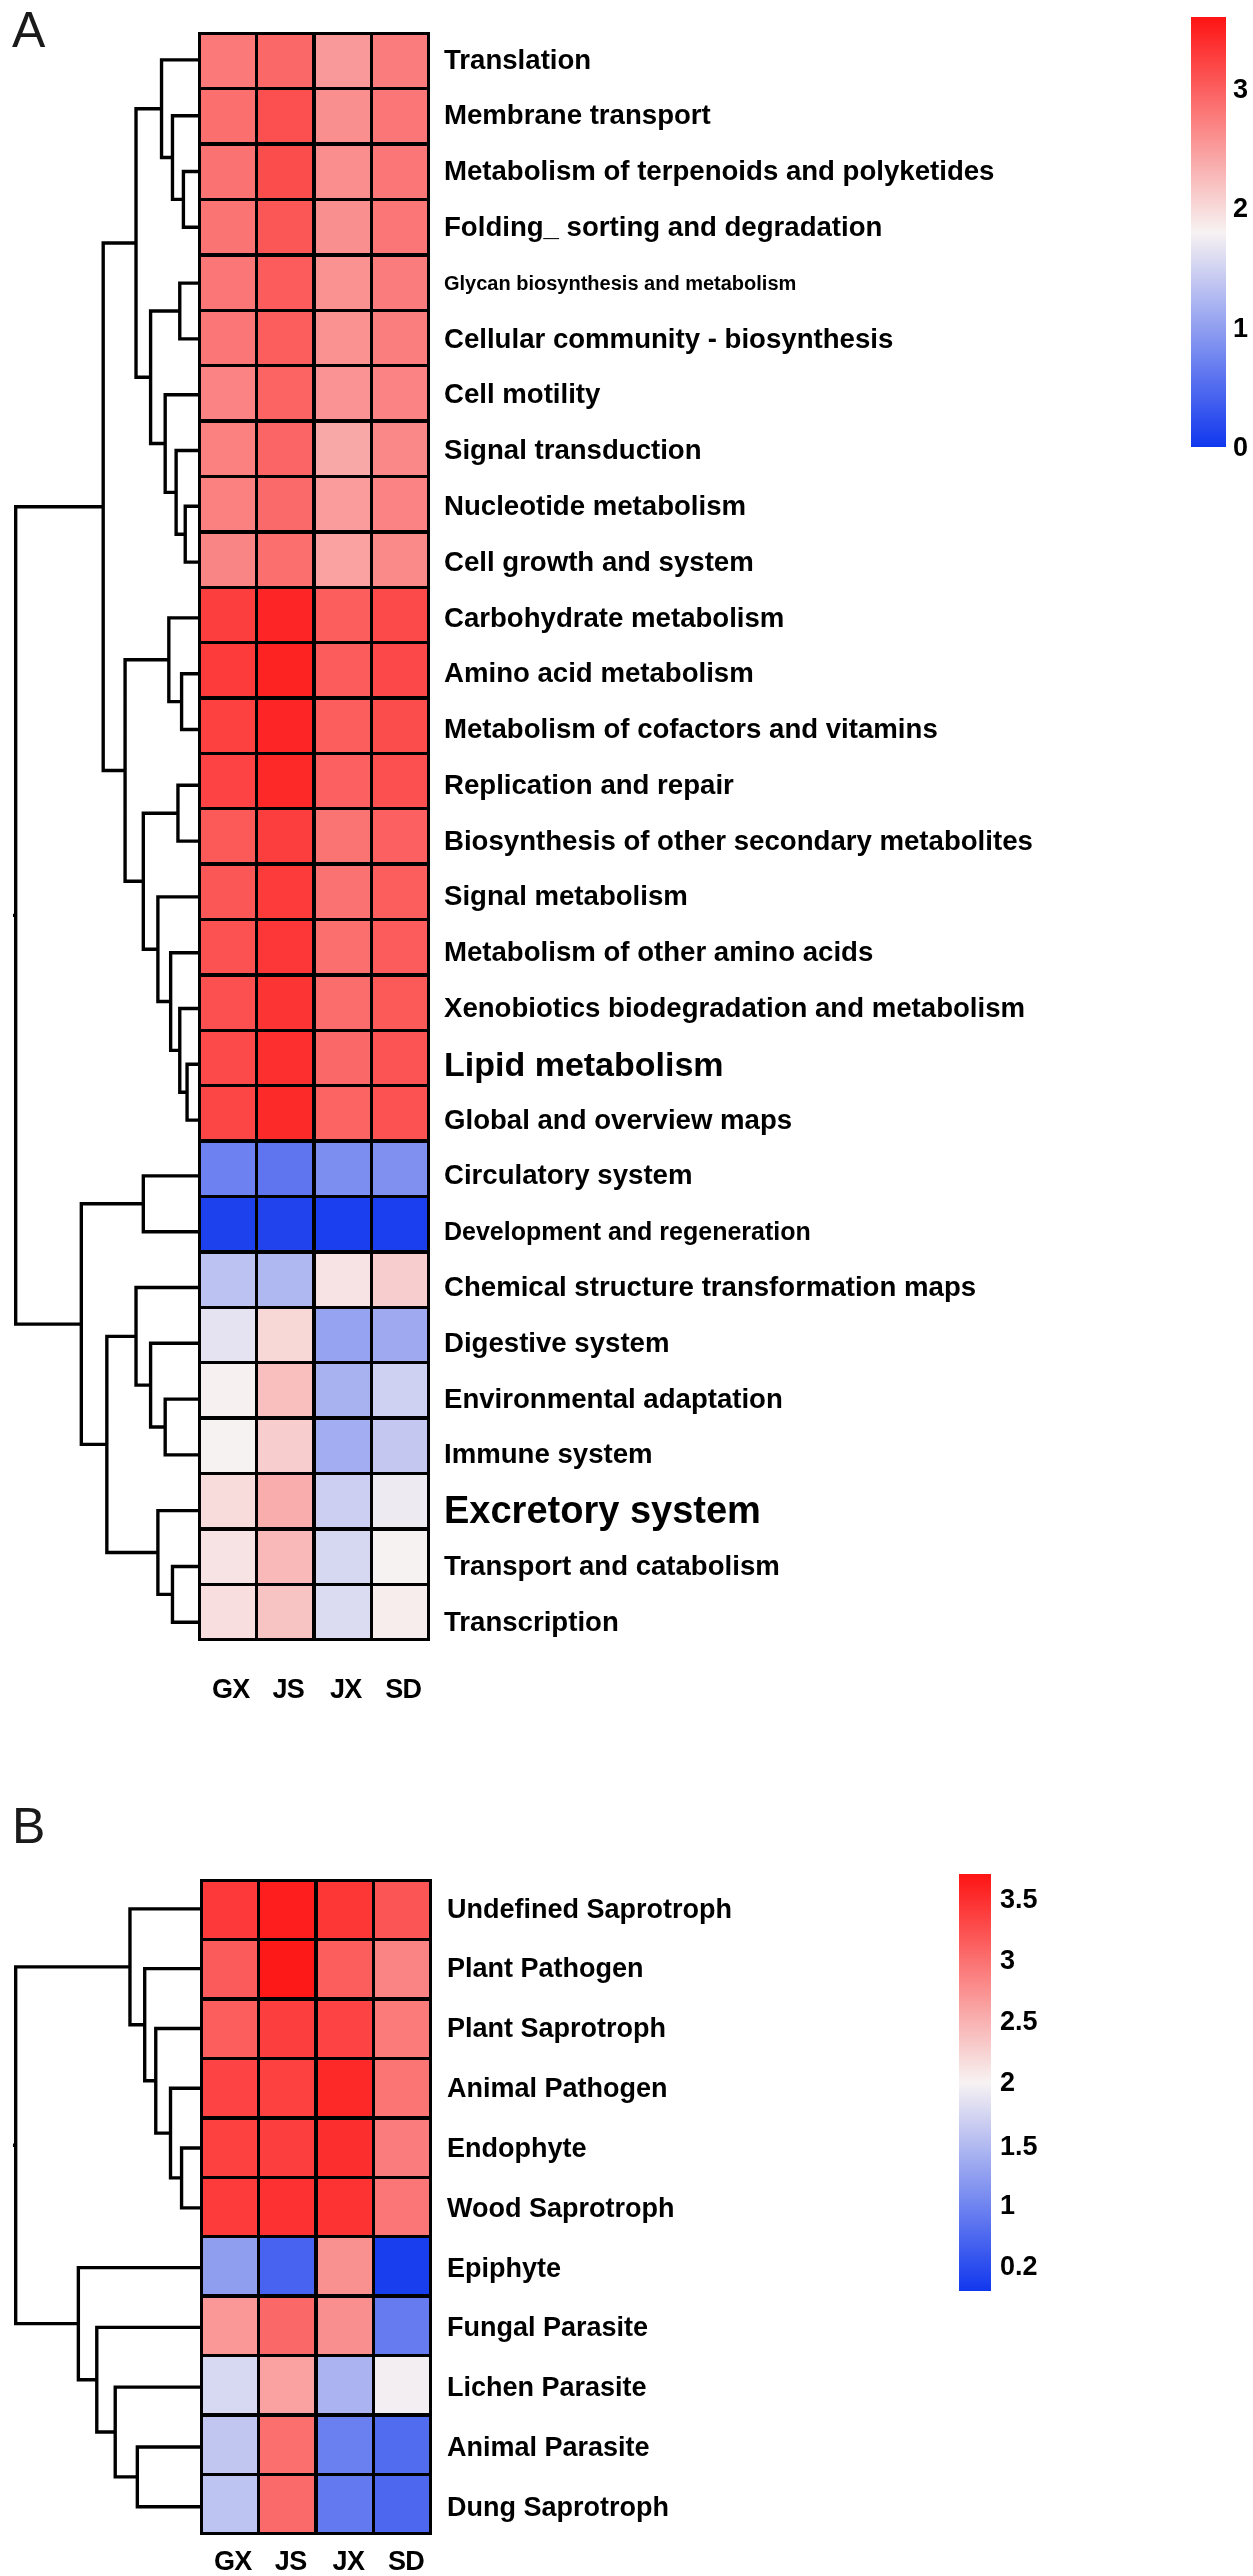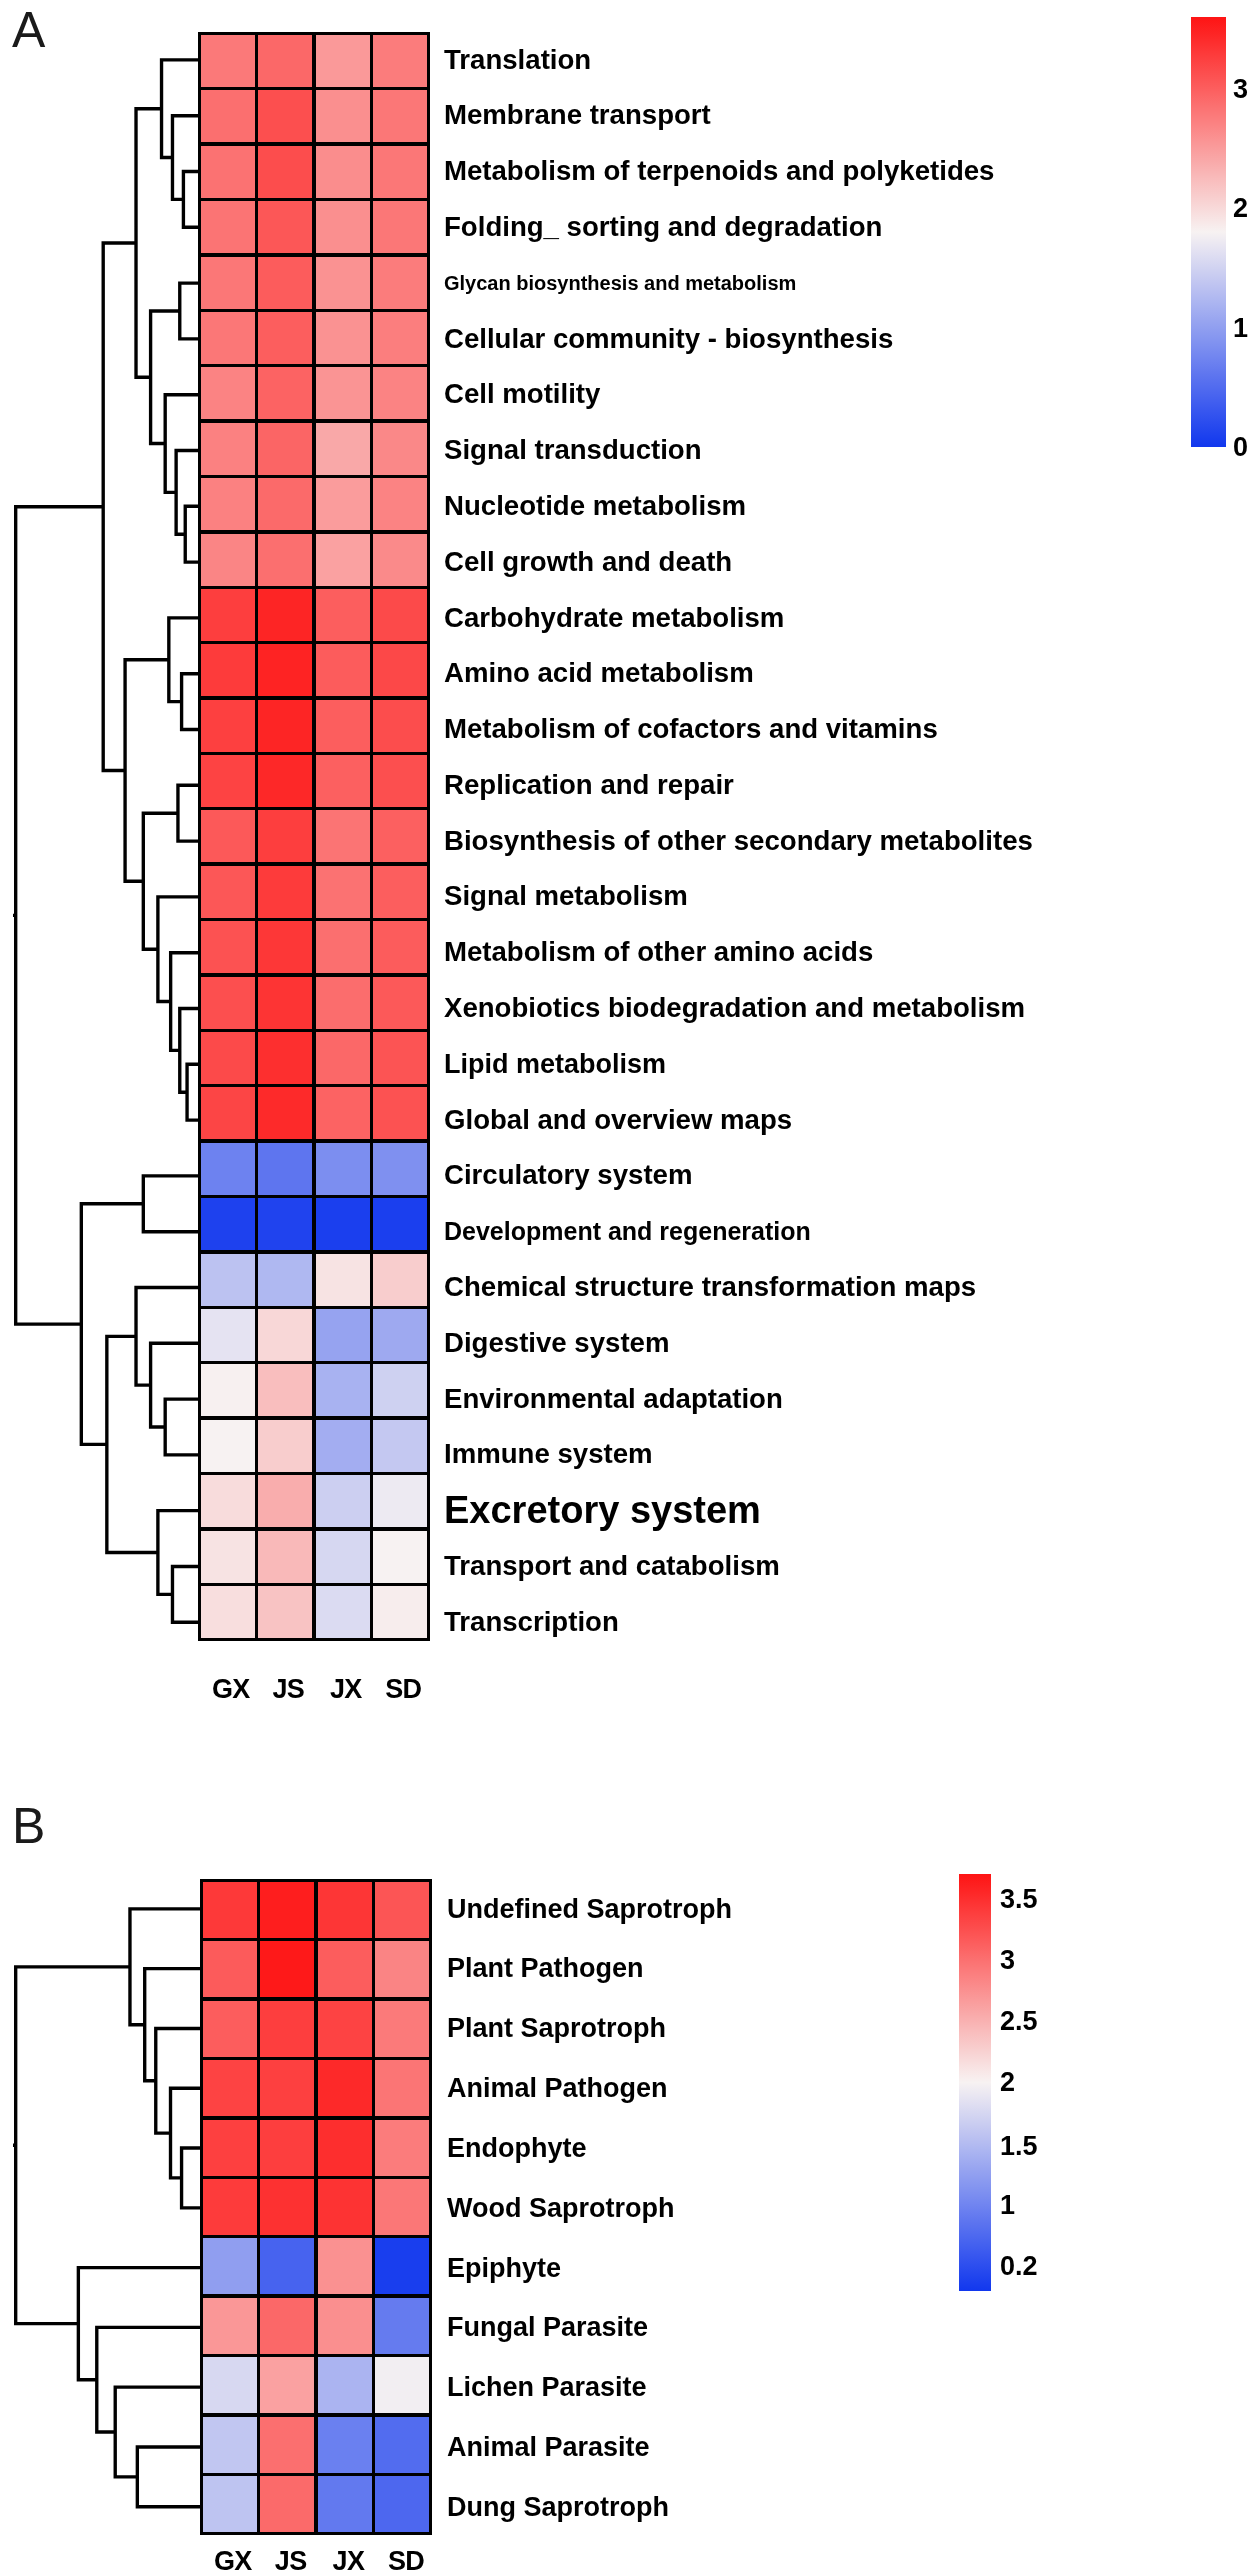--- a/index.html
+++ b/index.html
@@ -183,30 +183,30 @@
   <div class="row-labels" id="rows-a" style="left:444px;top:32px;width:713px;height:1635px;">
       <div class="row-label" style="top: 27.6px; font-size: 27.6px;">Translation</div>
       <div class="row-label" style="top: 83px; font-size: 27.6px;">Membrane transport</div>
       <div class="row-label" style="top: 139px; font-size: 27.6px;">Metabolism of terpenoids and polyketides</div>
       <div class="row-label" style="top: 195px; font-size: 27.6px;">Folding_ sorting and degradation</div>
       <div class="row-label" style="top: 251px; font-size: 20px;">Glycan biosynthesis and metabolism</div>
       <div class="row-label" style="top: 307px; font-size: 27.6px;">Cellular community - biosynthesis</div>
       <div class="row-label" style="top: 362px; font-size: 27.6px;">Cell motility</div>
       <div class="row-label" style="top: 418px; font-size: 27.6px;">Signal transduction</div>
       <div class="row-label" style="top: 474px; font-size: 27.6px;">Nucleotide metabolism</div>
-      <div class="row-label" style="top: 530px; font-size: 27.6px;">Cell growth and death</div>
+      <div class="row-label" style="top: 530px; font-size: 27.6px;">Cell growth and system</div>
       <div class="row-label" style="top: 586px; font-size: 27.6px;">Carbohydrate metabolism</div>
       <div class="row-label" style="top: 641px; font-size: 27.6px;">Amino acid metabolism</div>
       <div class="row-label" style="top: 697px; font-size: 27.6px;">Metabolism of cofactors and vitamins</div>
       <div class="row-label" style="top: 753px; font-size: 27.6px;">Replication and repair</div>
       <div class="row-label" style="top: 809px; font-size: 27.6px; text-align: center;">Biosynthesis of other secondary metabolites</div>
       <div class="row-label" style="top: 864px; font-size: 27.6px;">Signal metabolism</div>
       <div class="row-label" style="top: 920px; font-size: 27.6px;">Metabolism of other amino acids</div>
       <div class="row-label" style="top: 976px; font-size: 27.6px;">Xenobiotics biodegradation and metabolism</div>
-      <div class="row-label" style="top: 1032px; font-size: 27px; text-align: center;">Lipid metabolism</div>
+      <div class="row-label" style="top: 1032px; font-size: 34px; text-align: center;">Lipid metabolism</div>
       <div class="row-label" style="top: 1088px; font-size: 27.6px;">Global and overview maps</div>
       <div class="row-label" style="top: 1143px; font-size: 27.6px;">Circulatory system</div>
       <div class="row-label" style="top: 1199px; font-size: 25px;">Development and regeneration</div>
       <div class="row-label" style="top: 1255px; font-size: 27.6px;">Chemical structure transformation maps</div>
       <div class="row-label" style="top: 1311px; font-size: 27.6px;">Digestive system</div>
       <div class="row-label" style="top: 1367px; font-size: 27.6px;">Environmental adaptation</div>
       <div class="row-label" style="top: 1422px; font-size: 27.6px;">Immune system</div>
       <div class="row-label" style="top: 1478px; font-size: 38px;">Excretory system</div>
       <div class="row-label" style="top: 1534px; font-size: 27.6px;">Transport and catabolism</div>
       <div class="row-label" style="top: 1590px; font-size: 27.6px;">Transcription</div>

